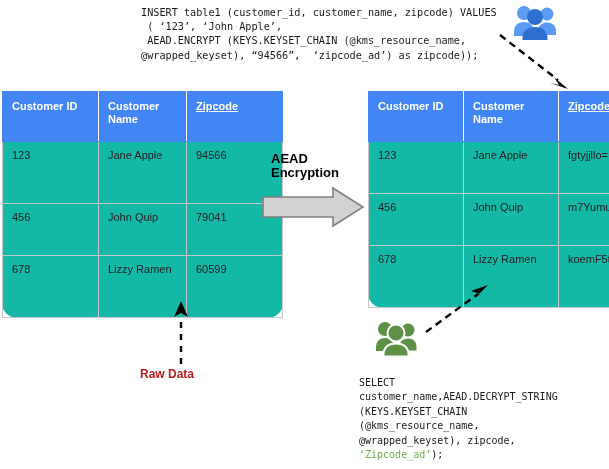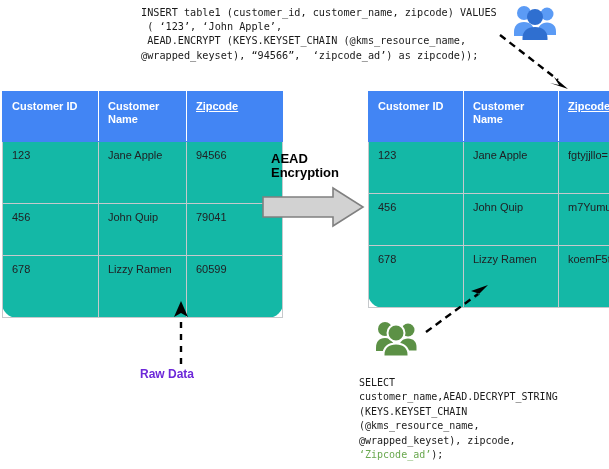--- a/index.html
+++ b/index.html
@@ -113,21 +113,21 @@
     height: 42px;
   }
 
   
   #raw-data-label {
     position: absolute;
     left: 140px;
     top: 367px;
     font-size: 12px;
     font-weight: bold;
-    color: #6d28d9;
+    color: #b91c1c;
   }
   #raw-data-arrow {
     position: absolute;
     left: 170px;
     top: 300px;
     width: 22px;
     height: 66px;
   }
 
   

